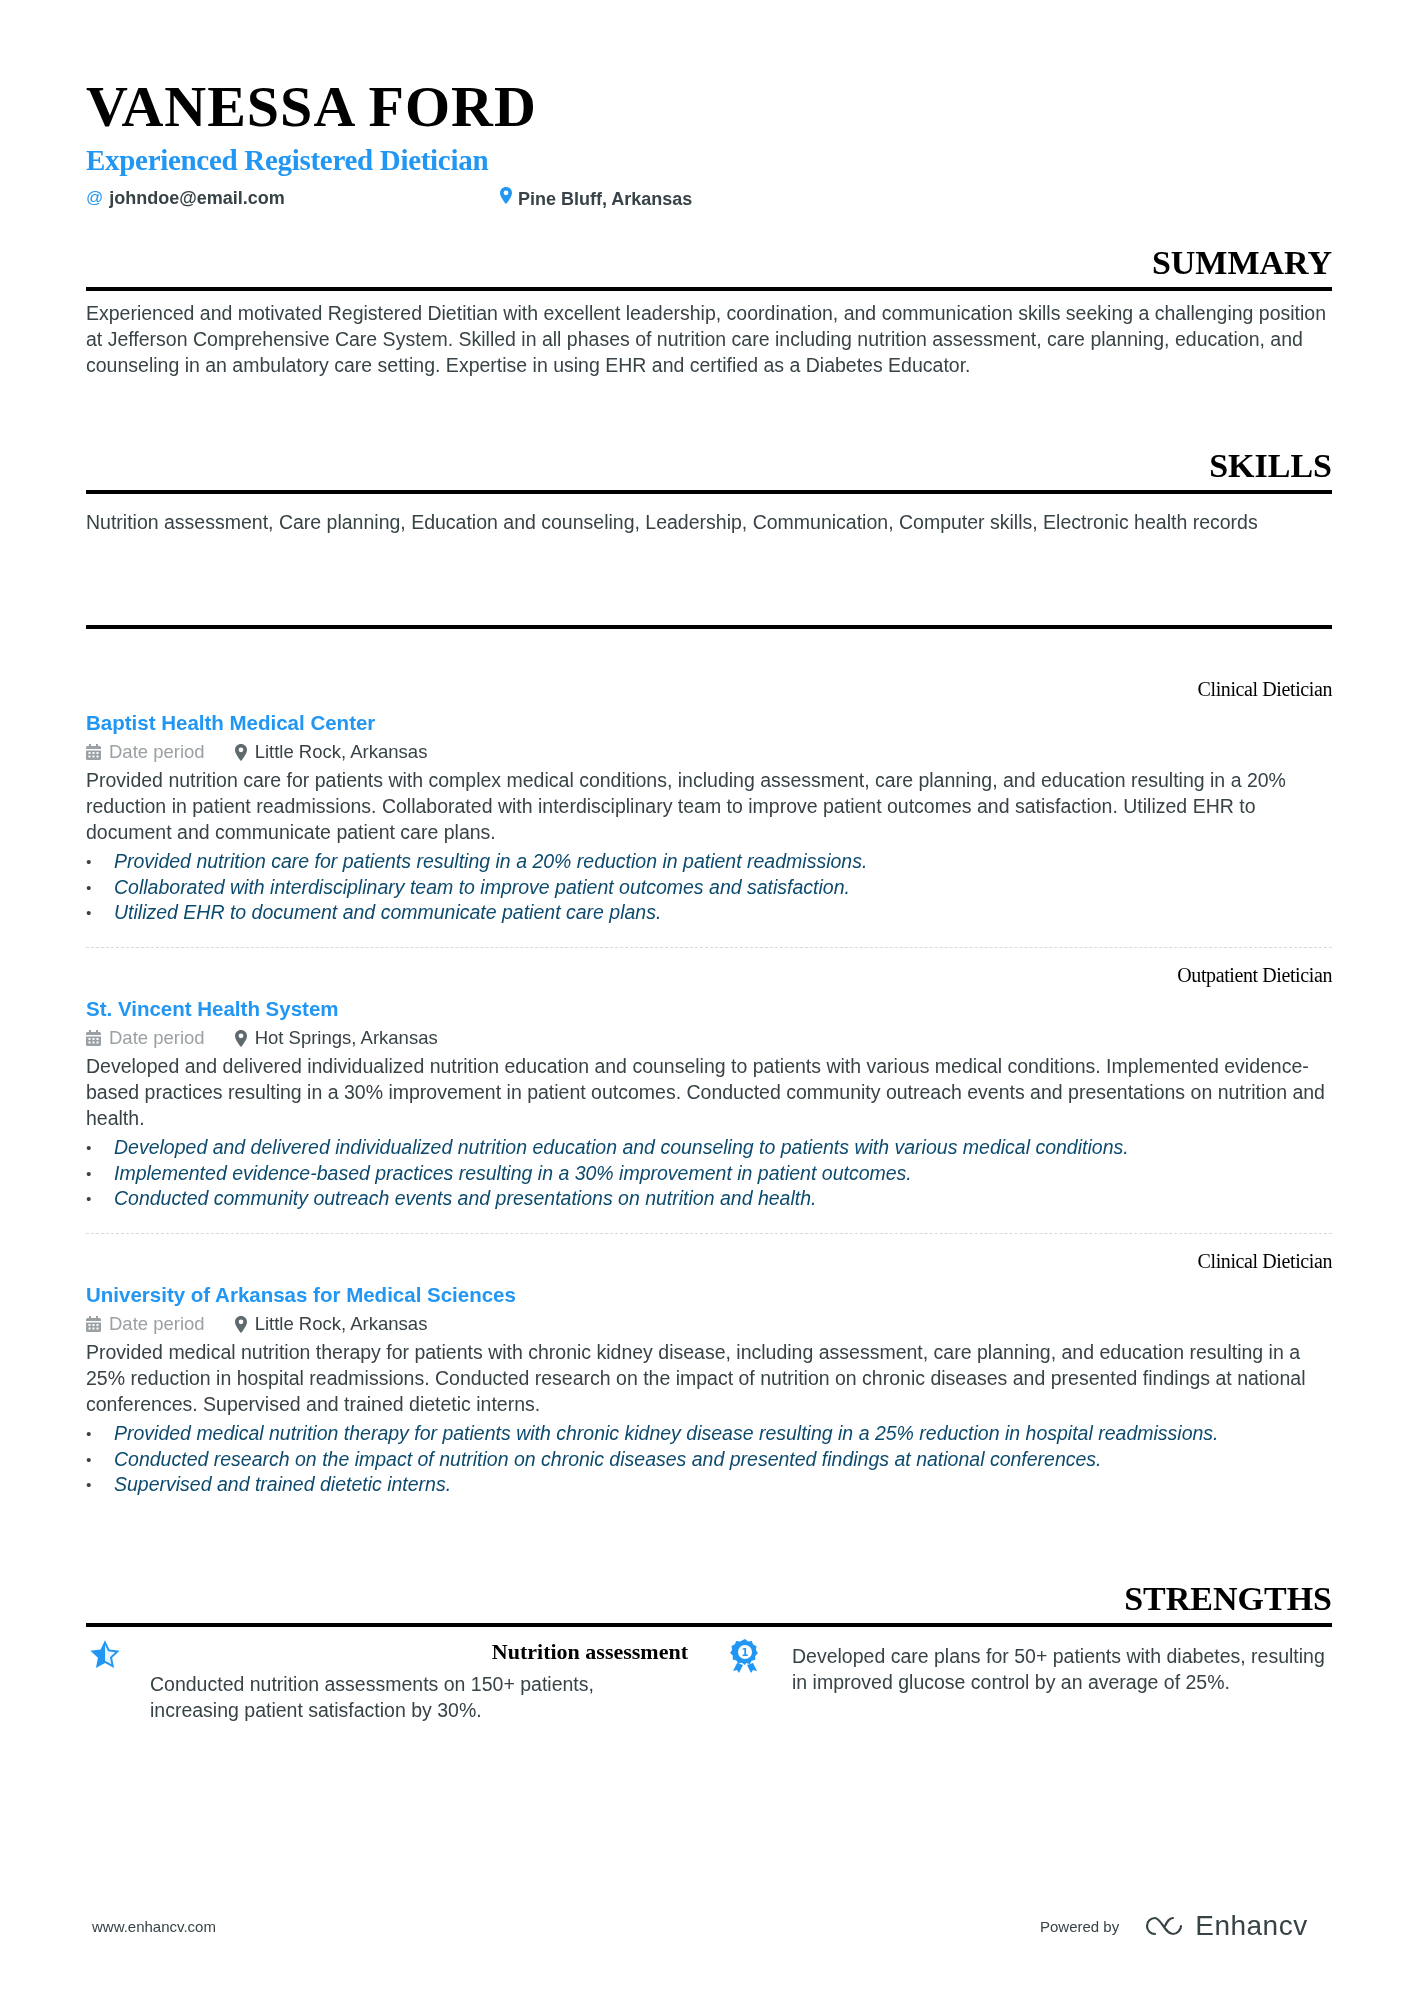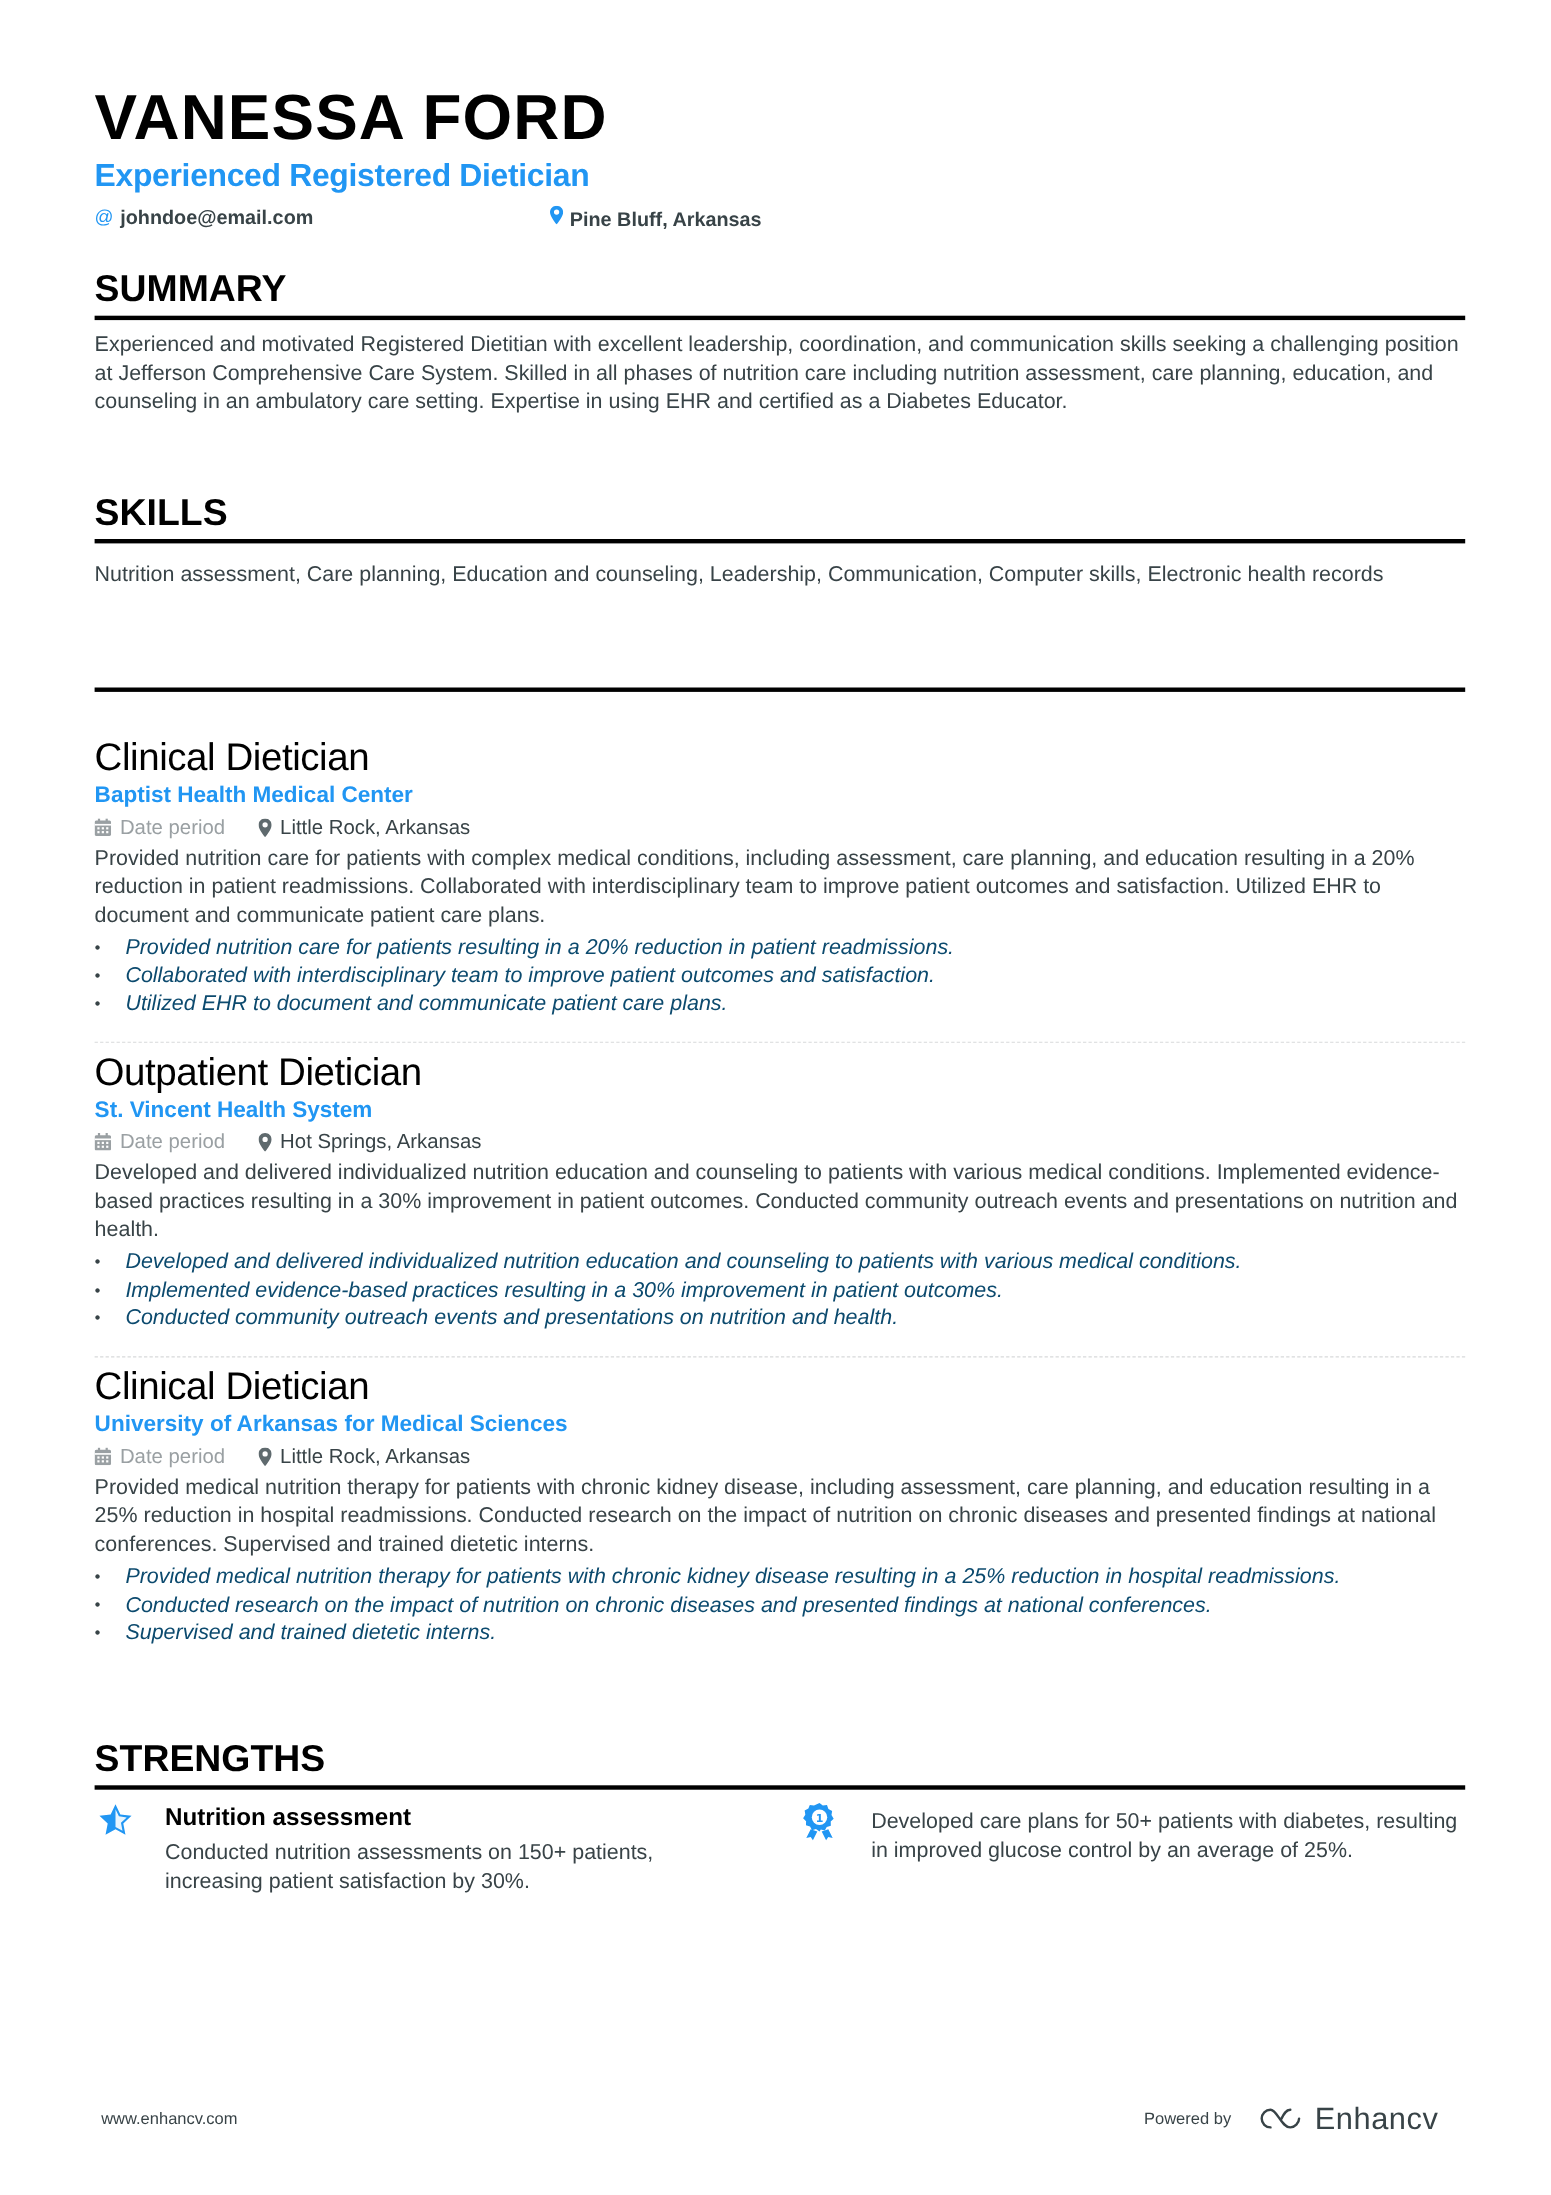--- a/index.html
+++ b/index.html
@@ -1,38 +1,38 @@
 <!DOCTYPE html>
 <html><head>
 <meta charset="utf-8">
 <style>
   html, body { margin: 0; padding: 0; background: #ffffff; }
   body { width: 1410px; height: 1995px; position: relative; overflow: hidden;
          font-family: "Liberation Sans", "DejaVu Sans", sans-serif; color: #384347; }
   .page { position: absolute; left: 86px; top: 0; width: 1246px; }
-  .serif { font-family: Liberation Sans, sans-serif; }
+  .serif { font-family: Liberation Serif, serif; text-align: right; }
 
   .name { position: absolute; top: 78px; left: 0; font-size: 58px; font-weight: bold;
           color: #000; letter-spacing: 1px; line-height: 1; }
   .title { position: absolute; top: 146px; left: 0; font-size: 29px; font-weight: bold;
            color: #2196f3; line-height: 1; letter-spacing: -0.3px; }
   .contacts { position: absolute; top: 187px; left: 0; width: 900px; font-size: 18px;
               font-weight: bold; color: #384347; line-height: 22px; }
   .contact { position: absolute; top: 0; display: flex; align-items: center; gap: 6px; }
   .contact .ico { color: #2196f3; font-weight: normal; font-size: 17px; }
 
   .section-h { position: absolute; left: 0; width: 1246px; }
   .section-h h2 { margin: 0; font-size: 34px; font-weight: bold; color: #000; line-height: 1; }
   .section-h .rule { height: 4px; background: #000; margin-top: 7px; }
 
   .para { position: absolute; left: 0; width: 1246px; font-size: 19.5px; line-height: 25.8px;
           color: #384347; }
 
   .job { position: absolute; left: 0; width: 1246px; }
-  .job .role { font-size: 35px; color: #000; line-height: 34px; letter-spacing: -0.4px; }
+  .job .role { font-size: 20px; color: #000; line-height: 34px; letter-spacing: -0.4px; }
   .job .company { font-size: 20.5px; color: #2196f3; font-weight: bold; line-height: 26px; margin-top: 4px; }
   .job .meta { font-size: 18.5px; line-height: 24px; margin-top: 4px; display: flex; gap: 30px; }
   .job .meta .date { color: #9aa0a3; display: flex; align-items: center; gap: 8px; }
   .job .meta .loc { color: #384347; display: flex; align-items: center; gap: 8px; }
   .job .meta svg { display: block; }
   .job .desc { font-size: 19.5px; line-height: 25.8px; margin-top: 4px; color: #384347; }
   .job ul { margin: 4px 0 0 0; padding: 0; list-style: none; }
   .job li { position: relative; padding-left: 28px; font-size: 19.5px; line-height: 25.5px; color: #0c4a6e; font-style: italic; }
   .job li::before { content: "•"; position: absolute; left: 0; top: 0; color: #384347; font-size: 15px; }
   .dash { position: absolute; left: 0; width: 1246px; border-top: 1.5px dashed #d7d9da; height: 0; }

